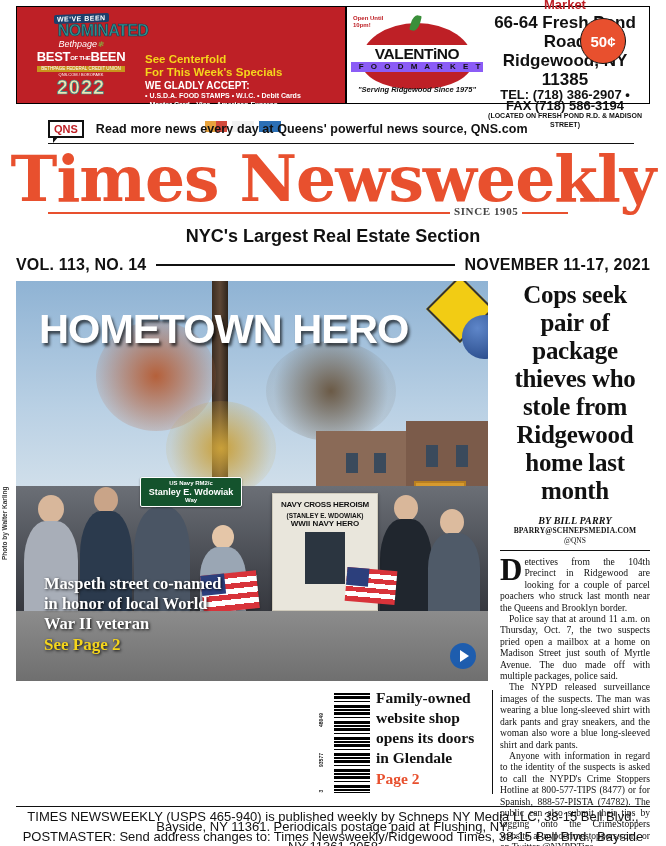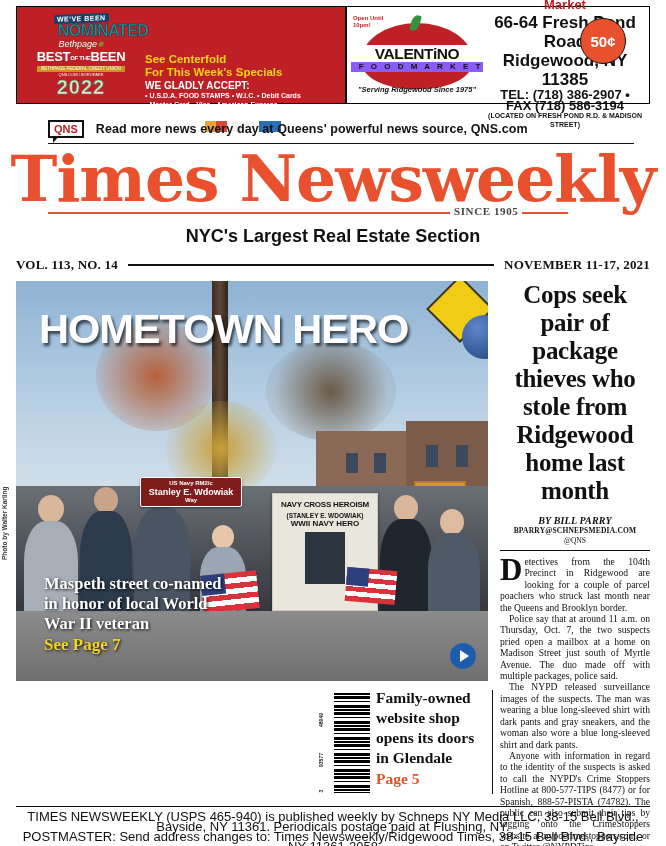--- a/index.html
+++ b/index.html
@@ -162,22 +162,22 @@
     position:absolute;left:0;top:226px;width:666px;text-align:center;
     font-size:18px;font-weight:bold;color:#111;
   }
 
   
   .volrow{
     position:absolute;left:16px;top:256px;width:634px;height:18px;
     display:flex;align-items:center;
   }
   .vol,.date{
-    font-family:Liberation Serif, serif;
-    font-weight:bold;font-size:13px;color:#111;white-space:nowrap;
+    font-family:Liberation Sans, sans-serif;
+    font-weight:bold;font-size:16px;color:#111;white-space:nowrap;
     letter-spacing:.2px;
   }
   .vol-rule{flex:1;height:1.5px;background:#111;margin:0 10px;}
 
   
   .photo-wrap{
     position:absolute;left:16px;top:281px;width:472px;height:400px;
     overflow:hidden;background:#9fb6cc;
   }
   .sky{
@@ -217,21 +217,21 @@
     color:#f5d51c;font-size:17px;display:block;margin-top:1px;
   }
   .photo-credit{
     position:absolute;left:1px;top:560px;
     font-size:6.5px;font-weight:bold;color:#333;
     transform:rotate(-90deg);transform-origin:left top;
     white-space:nowrap;
   }
   .street-sign{
     position:absolute;left:124px;top:196px;width:100px;height:28px;
-    background:#7f1d1d;border:1.5px solid #fff;border-radius:2px;
+    background:#14532d;border:1.5px solid #fff;border-radius:2px;
     color:#fff;text-align:center;overflow:hidden;
     box-shadow:0 1px 2px rgba(0,0,0,.4);
   }
   .street-sign .s1{font-size:6px;font-weight:bold;line-height:8px;margin-top:1px;}
   .street-sign .s2{font-size:9px;font-weight:bold;line-height:10px;}
   .street-sign .s3{font-size:6px;font-weight:bold;line-height:7px;}
   .poster{
     position:absolute;left:256px;top:212px;width:104px;height:116px;
     background:#e9e6dc;border:1px solid #cfcabb;
     box-shadow:0 1px 3px rgba(0,0,0,.45);
@@ -483,21 +483,21 @@
     <div class="flag2"></div>
 
     <div class="ground"></div>
 
     <div class="hometown">HOMETOWN HERO</div>
 
     <div class="caption">
       <span>Maspeth street co-named</span><br>
       <span>in honor of local World</span><br>
       <span>War II veteran</span>
-      <span class="seepage">See Page 7</span>
+      <span class="seepage">See Page 2</span>
     </div>
 
     <div class="play-btn"></div>
   </div>
   <div class="photo-credit">Photo by Walter Karling</div>
 
   <div class="right-col">
     <div class="rc-head">Cops seek pair of package thieves who stole from Ridgewood home last month</div>
     <div class="rc-byline">
       <div class="rc-by">BY BILL PARRY</div>
@@ -518,21 +518,21 @@
     <div class="bc-n1">48049</div>
     <div class="bc-n2">93577</div>
     <div class="bc-n3">3</div>
   </div>
 
   <div class="teaser">
     <span>Family-owned</span><br>
     <span>website shop</span><br>
     <span>opens its doors</span><br>
     <span>in Glendale</span>
-    <span class="pg">Page 5</span>
+    <span class="pg">Page 2</span>
   </div>
   <div class="teaser-rule"></div>
 
   <div class="footer-rule"></div>
   <div class="footer">
     <span>TIMES NEWSWEEKLY (USPS 465-940) is published weekly by Schneps NY Media LLC, 38-15 Bell Blvd., Bayside, NY 11361. Periodicals postage paid at Flushing, NY.</span><br>
     <span>POSTMASTER: Send address changes to: Times Newsweekly/Ridgewood Times, 38-15 Bell Blvd., Bayside NY 11361-2058</span>
   </div>
 
 </div>

